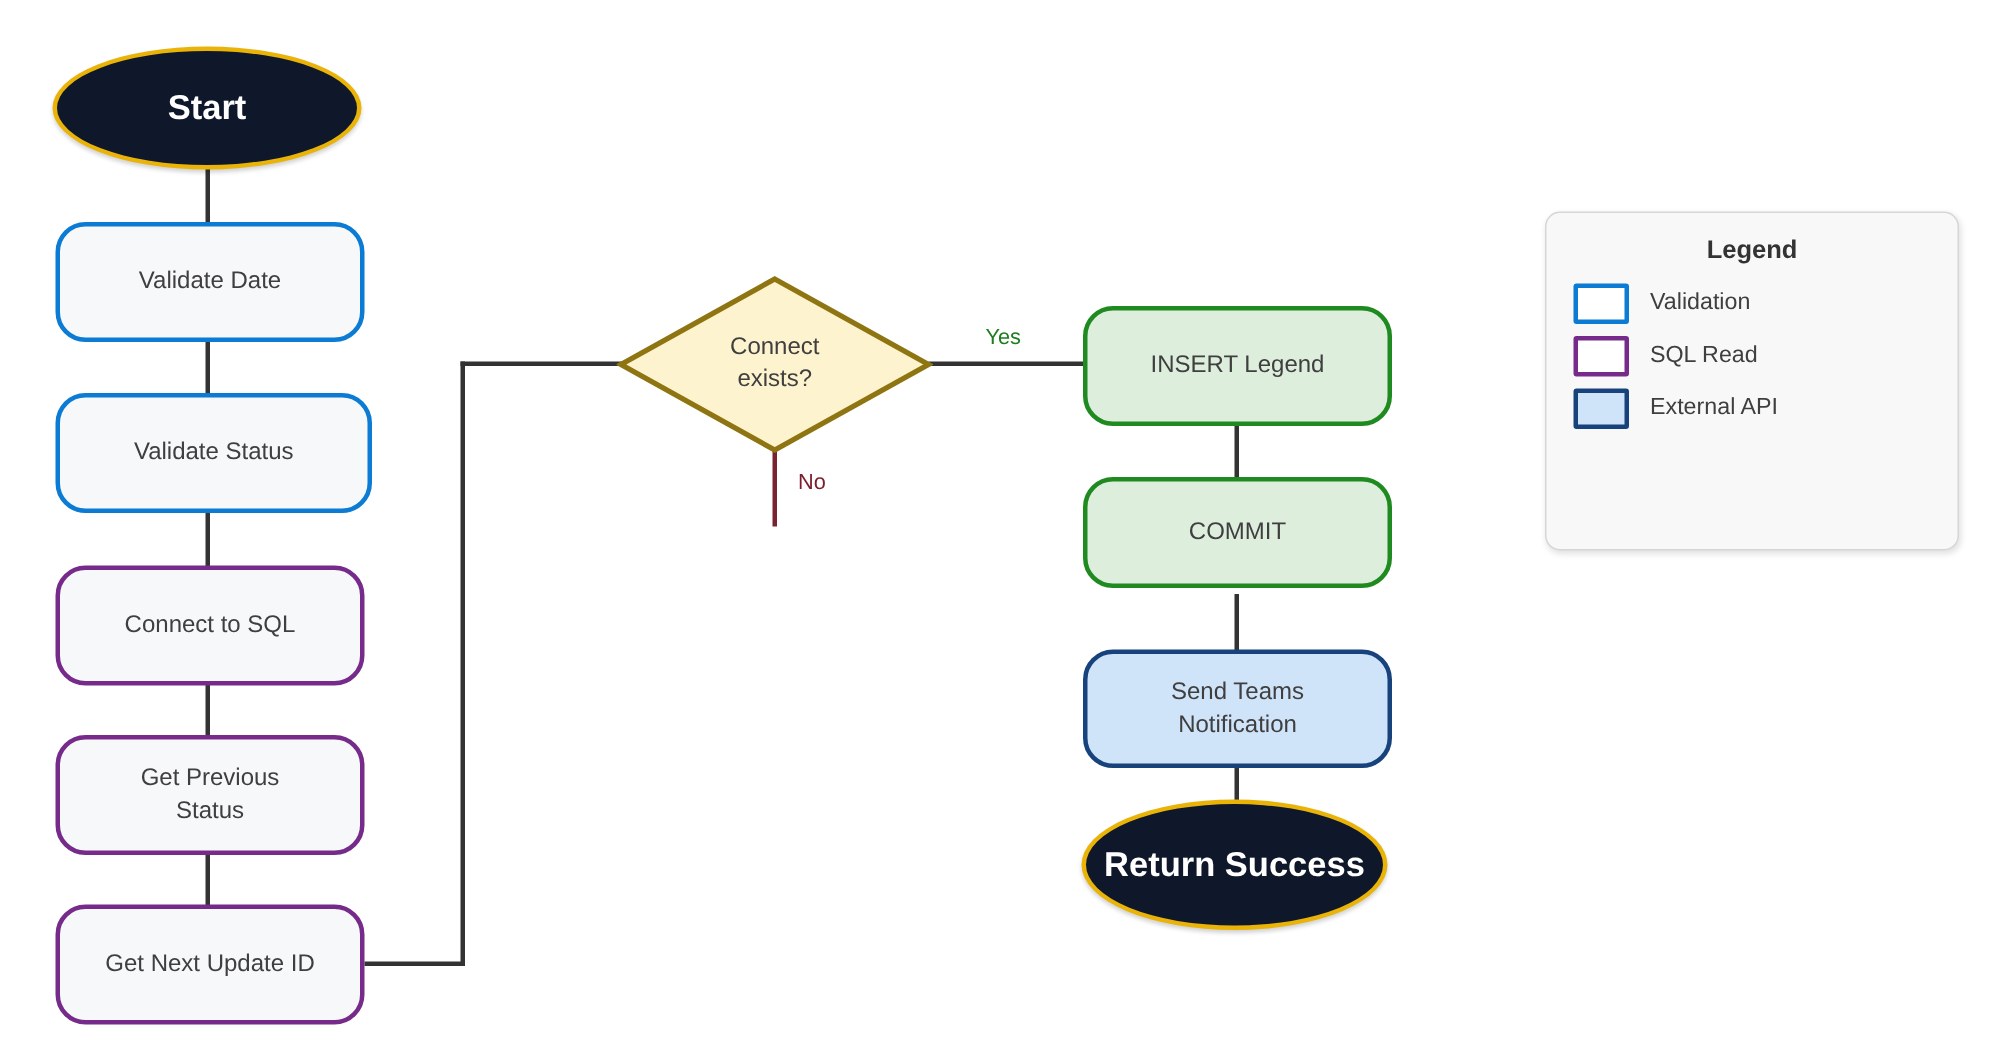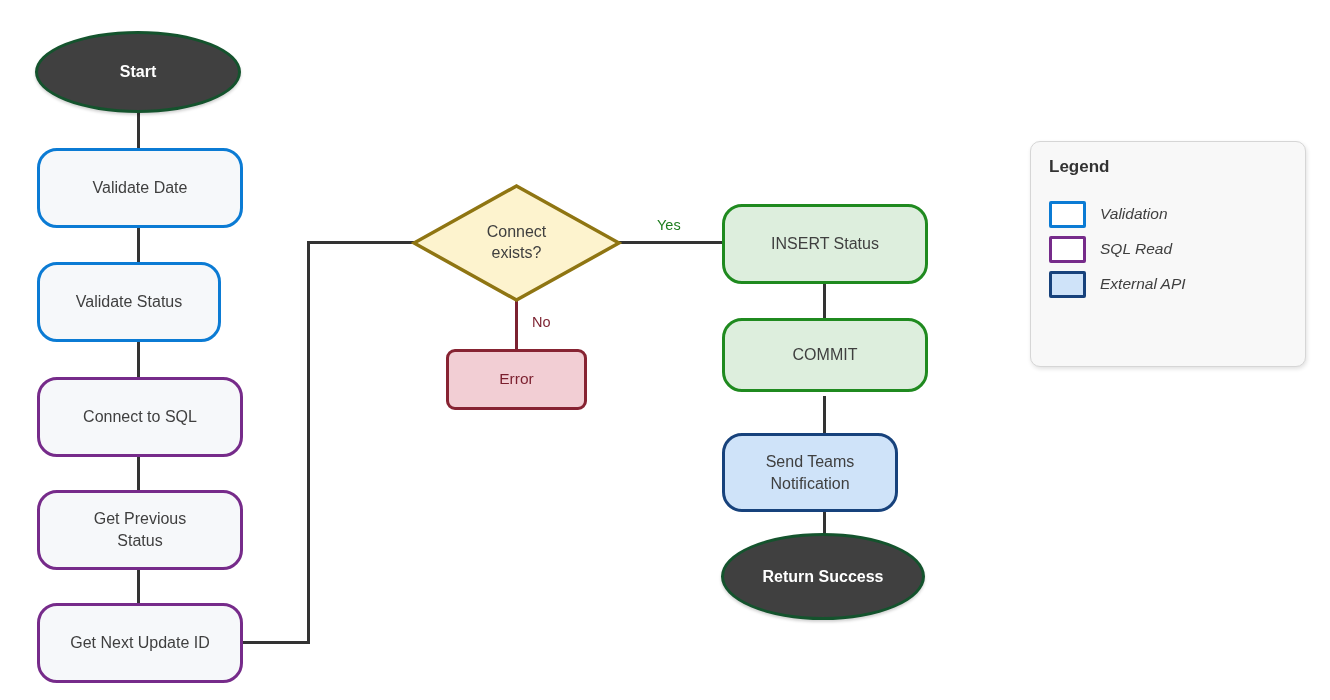--- a/index.html
+++ b/index.html
@@ -14,22 +14,22 @@
     border-radius:20px;border:3px solid transparent;
   }
   .box-validation{background:#f6f8fa;border-color:#0b7bd4;}
   .box-sqlread{background:#f6f8fa;border-color:#762b8a;}
   .box-sqlwrite{background:#ddeedd;border-color:#1f8a1f;}
   .box-extapi{background:#cfe3f9;border-color:#17427c;}
   .box-error{background:#f2ced4;border-color:#872332;color:#7b1f2e;border-radius:9px;}
 
   .terminal{
     border-radius:50%;
-    background:#404040;border:3px solid #14532d;
-    color:#ffffff;font-weight:bold;font-size:16px;
+    background:#0f172a;border:3px solid #eab308;
+    color:#ffffff;font-weight:bold;font-size:23px;
     box-shadow:0 2px 3px rgba(0,0,0,0.18);
   }
 
   .edge{position:absolute;background:#333333;}
   .edge.v{width:3px;}
   .edge.h{height:3px;}
   .edge.red{background:#7b2231;}
 
   .edge-label{
     position:absolute;font-size:14.5px;font-weight:normal;
@@ -47,30 +47,30 @@
   }
 
   .legend{
     position:absolute;left:1030px;top:141px;width:276px;height:226px;
     box-sizing:border-box;background:#f8f8f8;
     border:1.5px solid #d6d6d6;border-radius:10px;
     box-shadow:1px 2px 4px rgba(0,0,0,0.12);
     padding:15px 0 0 18px;
   }
   .legend-title{
-    font-weight:bold;font-size:17px;color:#333333;
-    margin:0 18px 23px 0;
+    text-align:center;font-weight:bold;font-size:17px;color:#333333;
+    margin:0 18px 11px 0;
   }
   .legend-item{display:flex;align-items:center;margin-bottom:7px;height:28px;}
   .legend-swatch{
     width:31px;height:21px;box-sizing:content-box;
     border:3.5px solid #000;background:#fff;border-radius:2px;
     flex:0 0 auto;
   }
-  .legend-label{margin-left:14px;font-size:15.5px;color:#3f3f3f;font-style:italic;}
+  .legend-label{margin-left:14px;font-size:15.5px;color:#3f3f3f;}
 </style>
 </head>
 <body>
 
 <div id="canvas">
 
   <div class="edge v" style="left:137px;top:111px;height:38px;"></div>
   <div class="edge v" style="left:137px;top:227px;height:36px;"></div>
   <div class="edge v" style="left:137px;top:341px;height:37px;"></div>
   <div class="edge v" style="left:137px;top:456px;height:35px;"></div>
@@ -86,40 +86,39 @@
   <div class="edge v" style="left:823px;top:283px;height:36px;"></div>
   <div class="edge v" style="left:823px;top:396px;height:38px;"></div>
   <div class="edge v" style="left:823px;top:511px;height:26px;"></div>
 
   <div class="edge-label lbl-yes" style="left:657px;top:217px;">Yes</div>
   <div class="edge-label lbl-no" style="left:532px;top:314px;">No</div>
 
   <div class="node terminal" style="left:35px;top:31px;width:206px;height:82px;">Start</div>
 
   <div class="node box-validation" style="left:37px;top:148px;width:206px;height:80px;">Validate Date</div>
-  <div class="node box-validation" style="left:37px;top:262px;width:184px;height:80px;">Validate Status</div>
+  <div class="node box-validation" style="left:37px;top:262px;width:211px;height:80px;">Validate Status</div>
 
   <div class="node box-sqlread" style="left:37px;top:377px;width:206px;height:80px;text-align:center;">Connect to SQL</div>
   <div class="node box-sqlread" style="left:37px;top:490px;width:206px;height:80px;">Get Previous
 Status</div>
   <div class="node box-sqlread" style="left:37px;top:603px;width:206px;height:80px;">Get Next Update ID</div>
 
   <div class="diamond-wrap">
     <svg width="211" height="120" viewBox="0 0 211 120">
       <polygon points="105.5,3 208,60 105.5,117 3,60" fill="#fdf3ce" stroke="#8f7512" stroke-width="3.5" stroke-linejoin="miter"></polygon>
     </svg>
     <div class="diamond-text">Connect
 exists?</div>
   </div>
 
-  <div class="node box-error" style="left:446px;top:349px;width:141px;height:61px;font-size:15.5px;">Error</div>
 
-  <div class="node box-sqlwrite" style="left:722px;top:204px;width:206px;height:80px;">INSERT Status</div>
+  <div class="node box-sqlwrite" style="left:722px;top:204px;width:206px;height:80px;">INSERT Legend</div>
   <div class="node box-sqlwrite" style="left:722px;top:318px;width:206px;height:74px;">COMMIT</div>
-  <div class="node box-extapi" style="left:722px;top:433px;width:176px;height:79px;">Send Teams
+  <div class="node box-extapi" style="left:722px;top:433px;width:206px;height:79px;">Send Teams
 Notification</div>
 
   <div class="node terminal" style="left:721px;top:533px;width:204px;height:87px;">Return Success</div>
 
   <div class="legend">
     <div class="legend-title">Legend</div>
 
     <div class="legend-item">
       <div class="legend-swatch" style="background: rgb(255, 255, 255); border-color: rgb(11, 123, 212);"></div>
       <div class="legend-label">Validation</div>

